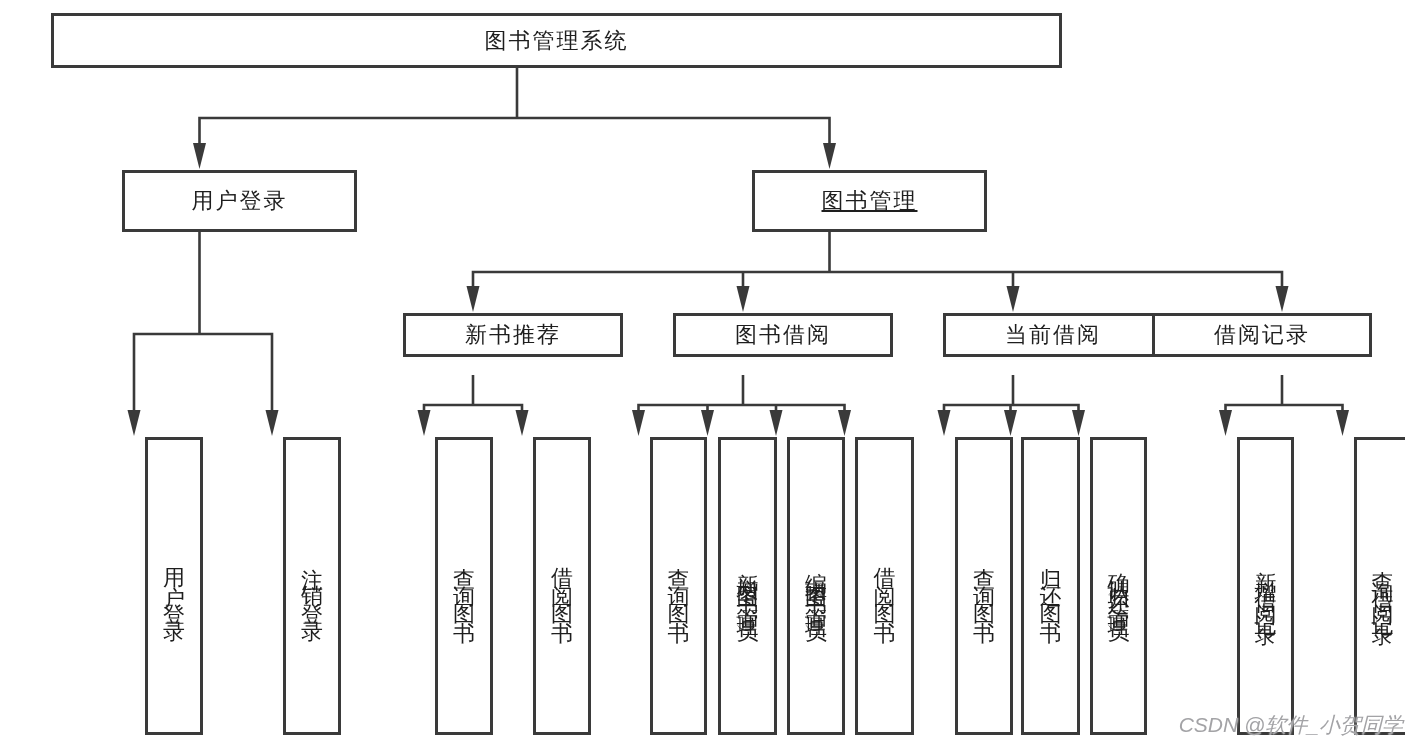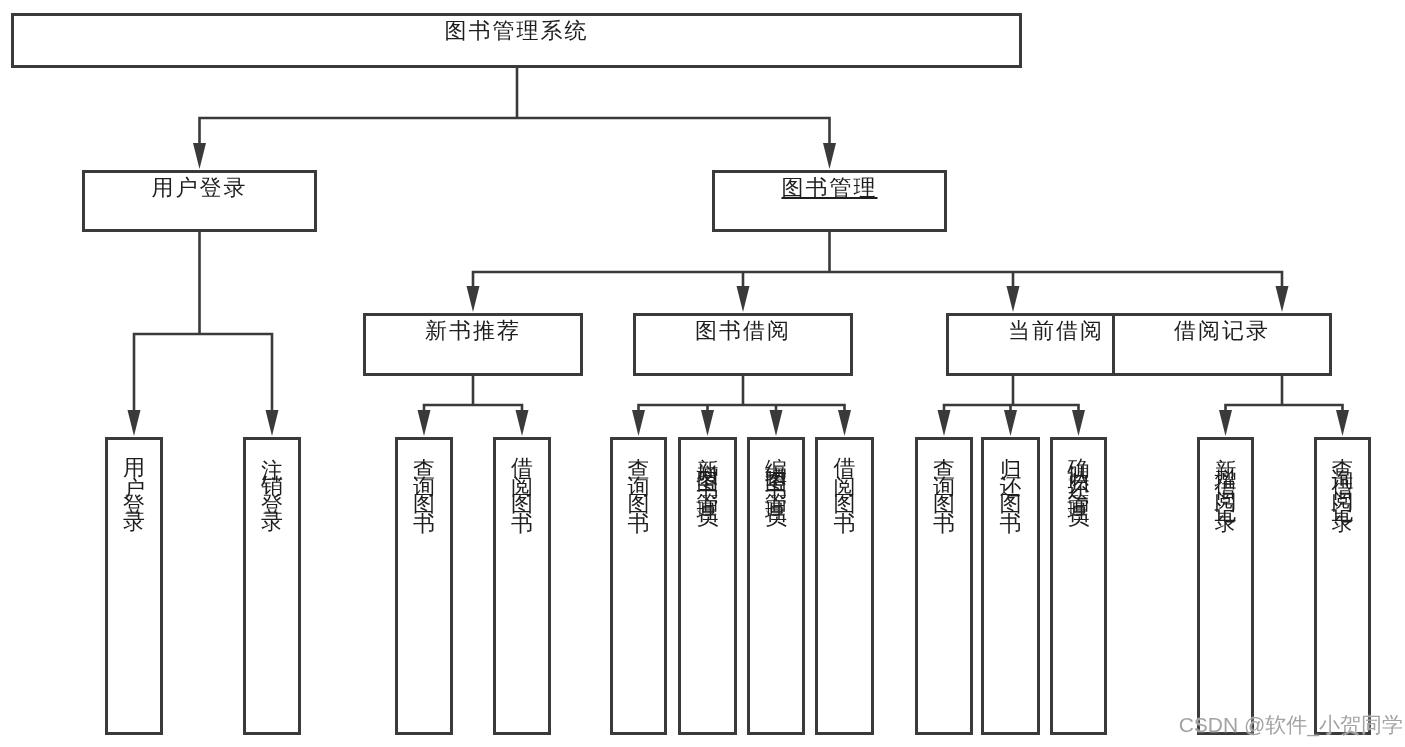--- a/index.html
+++ b/index.html
@@ -25,53 +25,56 @@
     stroke: var(--line);
     stroke-width: 2.6;
   }
   #connectors polygon { fill: var(--line); stroke: none; }
   .box {
     position: absolute;
     box-sizing: border-box;
     border: 3px solid var(--line);
     background: #ffffff;
     display: flex;
+    align-items: center;
     justify-content: center;
     color: var(--text);
     z-index: 2;
+    margin-left: 40px;
   }
   .hlabel {
     font-size: 22px;
     letter-spacing: 2px;
     white-space: nowrap;
     color: var(--text);
   }
   .root  { left: 11px;  top: 13px;  width: 1011px; height: 55px; }
   .lvl2  { top: 170px; width: 235px; height: 62px; }
-  .lvl3  { top: 313px; width: 220px; height: 63px; }
+  .lvl3  { top: 313px; width: 220px; height: 44px; }
   .leaf  { top: 437px; height: 298px; }
   .vtext {
     writing-mode: vertical-rl;
     text-orientation: mixed;
     font-size: 22px;
     line-height: 1;
     color: var(--text);
   }
   .ls-lg { letter-spacing: 18px; }
   .ls-md { letter-spacing: 11px; }
   .ls-sm { letter-spacing: 7px; }
   #watermark {
     position: absolute;
     top: 711px;
     right: 2px;
     font-size: 21px;
     color: var(--wm);
     white-space: nowrap;
     z-index: 3;
     text-shadow: 0 0 2px #ffffff;
+    font-style: italic;
   }
 </style>
 </head>
 <body>
 
 <div id="canvas" style="--line: #3a3a3a; --text: #1e1e1e; --wm: #a3a3a6; background: rgb(255, 255, 255);">
 
   <svg id="connectors" viewBox="0 0 1405 747" xmlns="http://www.w3.org/2000/svg">
     <g>
       <path d="M517,67 L517,118 M198.2,118 L830.8,118 M199.5,118 L199.5,148 M829.5,118 L829.5,148"></path>
@@ -125,21 +128,21 @@
   <div class="box lvl2" style="left:712px;text-decoration:underline;">
     <span class="hlabel">图书管理</span>
   </div>
 
   <div class="box lvl3" style="left:363px;">
     <span class="hlabel">新书推荐</span>
   </div>
   <div class="box lvl3" style="left:633px;font-family:Liberation Serif, serif;">
     <span class="hlabel">图书借阅</span>
   </div>
-  <div class="box lvl3" style="left:946px;">
+  <div class="box lvl3" style="left:903px;">
     <span class="hlabel">当前借阅</span>
   </div>
   <div class="box lvl3" style="left:1112px;font-family:Liberation Mono, monospace;">
     <span class="hlabel">借阅记录</span>
   </div>
 
   <div class="box leaf" style="left:105px;width:58px;">
     <span class="vtext ls-lg">用户登录</span>
   </div>
   <div class="box leaf" style="left:243px;width:58px;">

